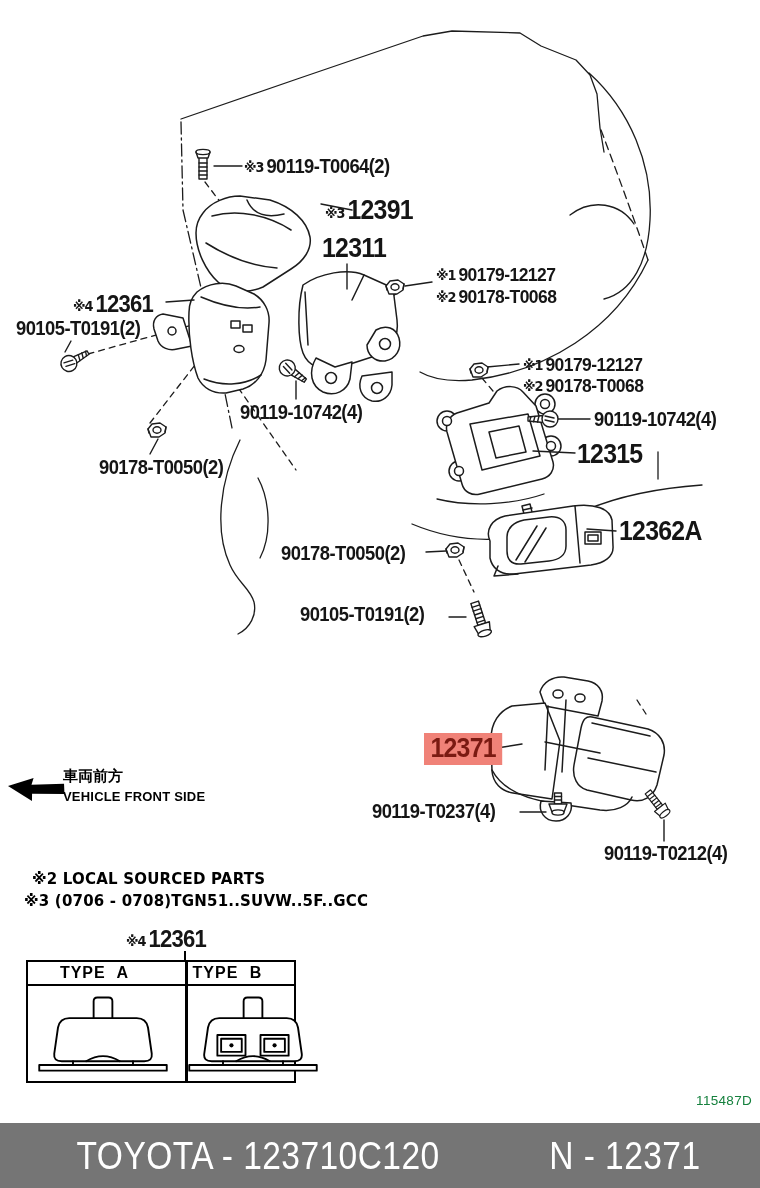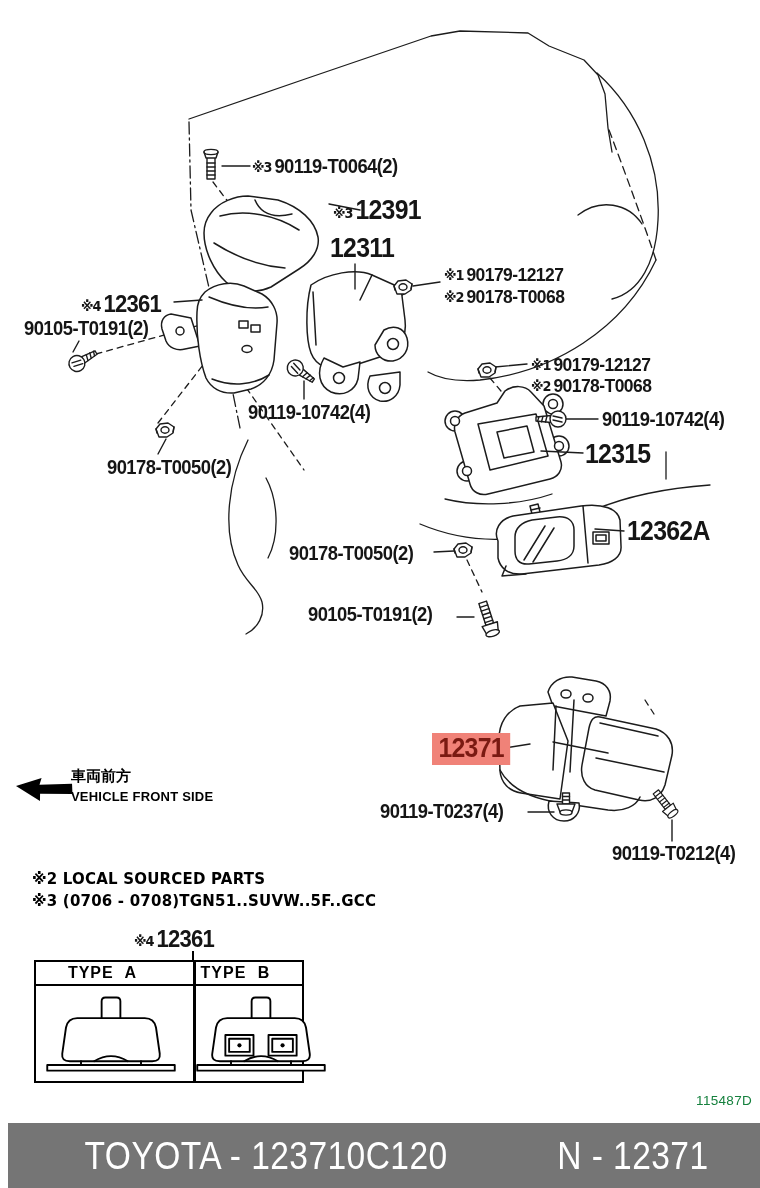--- a/index.html
+++ b/index.html
@@ -1,20 +1,20 @@
 <!DOCTYPE html>
 <html><head>
 <meta charset="utf-8">
 <style>
   html,body{margin:0;padding:0;}
   body{
     width:760px;height:1188px;position:relative;background:#fff;
     font-family:"Liberation Sans",sans-serif;overflow:hidden;
   }
-  .stage{position:absolute;inset:0;margin-left:8px;}
+  .stage{position:absolute;inset:0;}
   svg.art{position:absolute;left:0;top:0;}
 
   .lbl{
     position:absolute;white-space:nowrap;font-weight:bold;color:#151515;
     transform:scaleX(.92);transform-origin:left top;line-height:1;
   }
   .sz20{font-size:20px;letter-spacing:-0.6px;}
   .sz19{font-size:19px;letter-spacing:-0.6px;}
   .sz26{font-size:27px;letter-spacing:-0.8px;}
   .sz24{font-size:24px;letter-spacing:-0.8px;}
@@ -292,21 +292,21 @@
     <span>90119-T0237(4)</span>
   </div>
 
   <div class="lbl sz20" style="left:604px;top:843px">
     <span>90119-T0212(4)</span>
   </div>
 
   <div class="front-jp" style="left:63px;top:767px">車両前方</div>
   <div class="front-en" style="left:63px;top:789px">VEHICLE FRONT SIDE</div>
 
-  <div class="note" style="left:24px;top:870px">※2 LOCAL SOURCED PARTS</div>
+  <div class="note" style="left:32px;top:870px">※2 LOCAL SOURCED PARTS</div>
   <div class="note" style="left:24px;top:892px">※3 (0706 - 0708)TGN51..SUVW..5F..GCC</div>
 
   <div class="lbl sz24" style="left:126px;top:927px">
     <span class="pfx">※4</span><span>12361</span>
   </div>
   <div class="vleader"></div>
 
   <div class="vtable">
     <div class="vhead">
       <div class="hcell">TYPE A</div>

